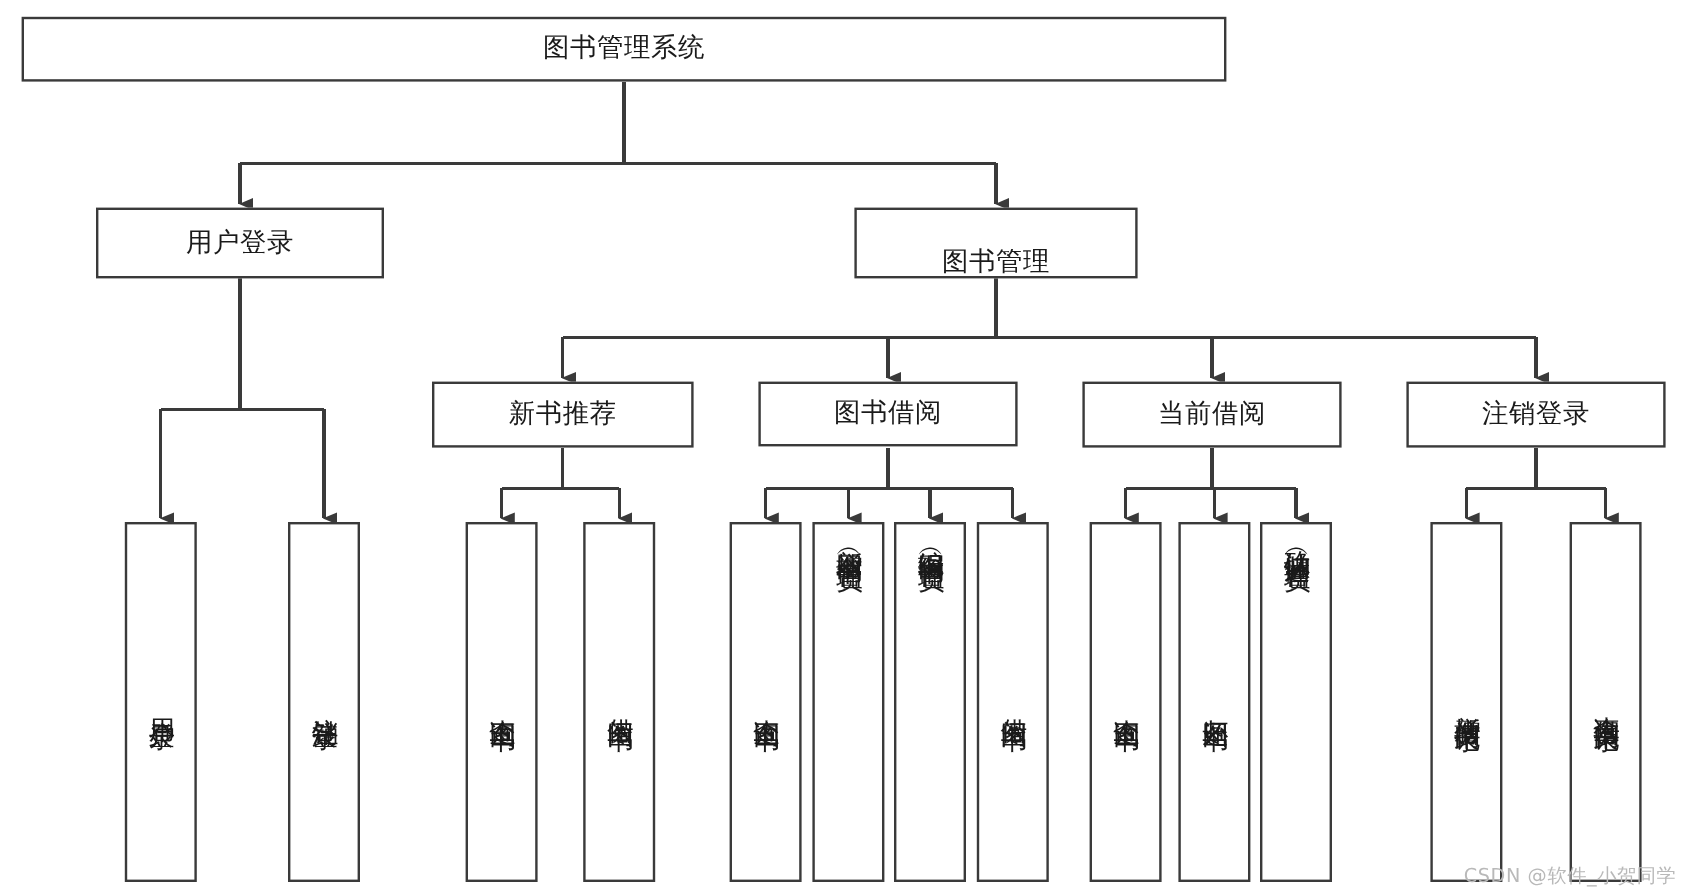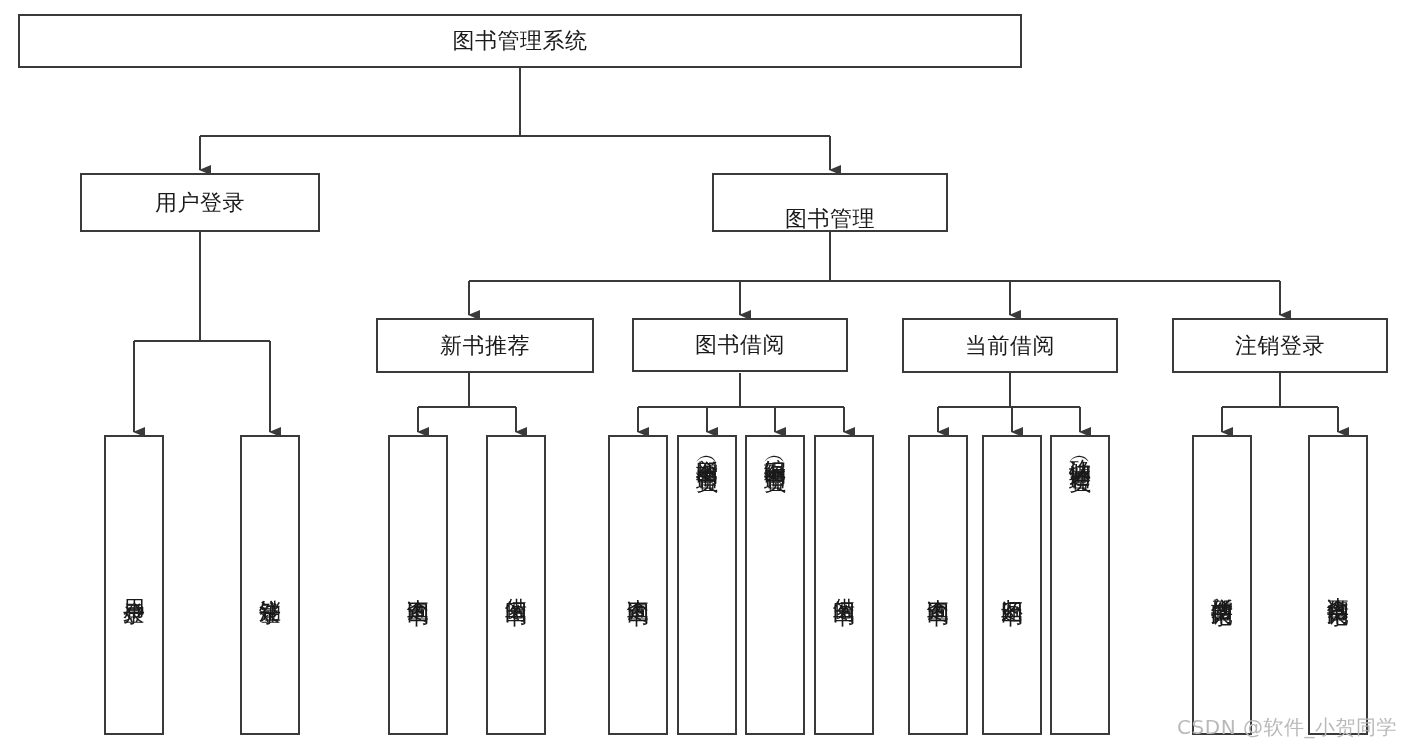--- a/index.html
+++ b/index.html
@@ -66,21 +66,21 @@
   .node.leaf.centered .node-label {
     padding: 0;
   }
   .node.leaf.topaligned .node-label {
     padding-top: 4px;
   }
   #watermark {
     position: absolute;
     right: 8px;
     bottom: 6px;
-    font-size: 20px;
+    font-size: 16px;
     color: #b9b9b9;
     letter-spacing: 0.5px;
     white-space: nowrap;
     font-family: "DejaVu Sans", "Liberation Sans", sans-serif;
   }
 </style>
 </head>
 <body>
 
 <div id="diagram-root">
@@ -140,21 +140,21 @@
     <span class="node-label">图书管理系统</span>
   </div>
 
   <div class="node level2" style="left:80px; top:173px; width:240px; height:59px;">
     <span class="node-label">用户登录</span>
   </div>
   <div class="node level2" style="left:712px; top:173px; width:236px; height:59px;align-items:flex-end;">
     <span class="node-label">图书管理</span>
   </div>
 
-  <div class="node level2" style="left:360px; top:318px; width:218px; height:55px;margin-left:16px;">
+  <div class="node level2" style="left:360px; top:318px; width:218px; height:55px;">
     <span class="node-label">新书推荐</span>
   </div>
   <div class="node level2" style="left:632px; top:318px; width:216px; height:54px;">
     <span class="node-label">图书借阅</span>
   </div>
   <div class="node level2" style="left:902px; top:318px; width:216px; height:55px;">
     <span class="node-label">当前借阅</span>
   </div>
   <div class="node level2" style="left:1172px; top:318px; width:216px; height:55px;">
     <span class="node-label">注销登录</span>

